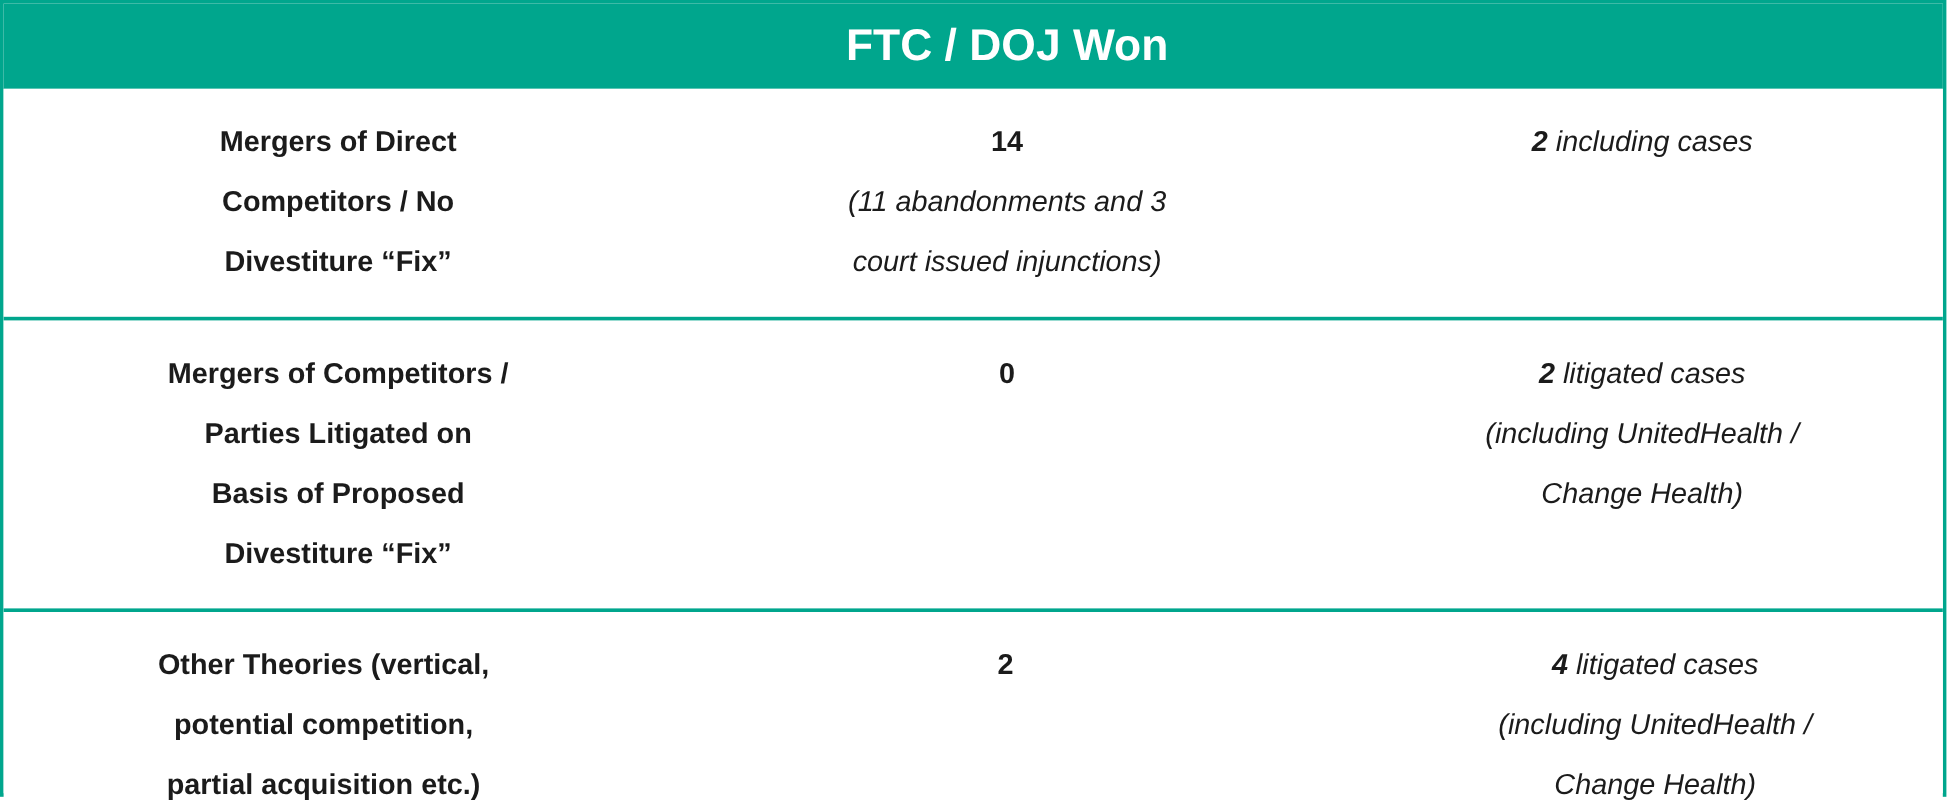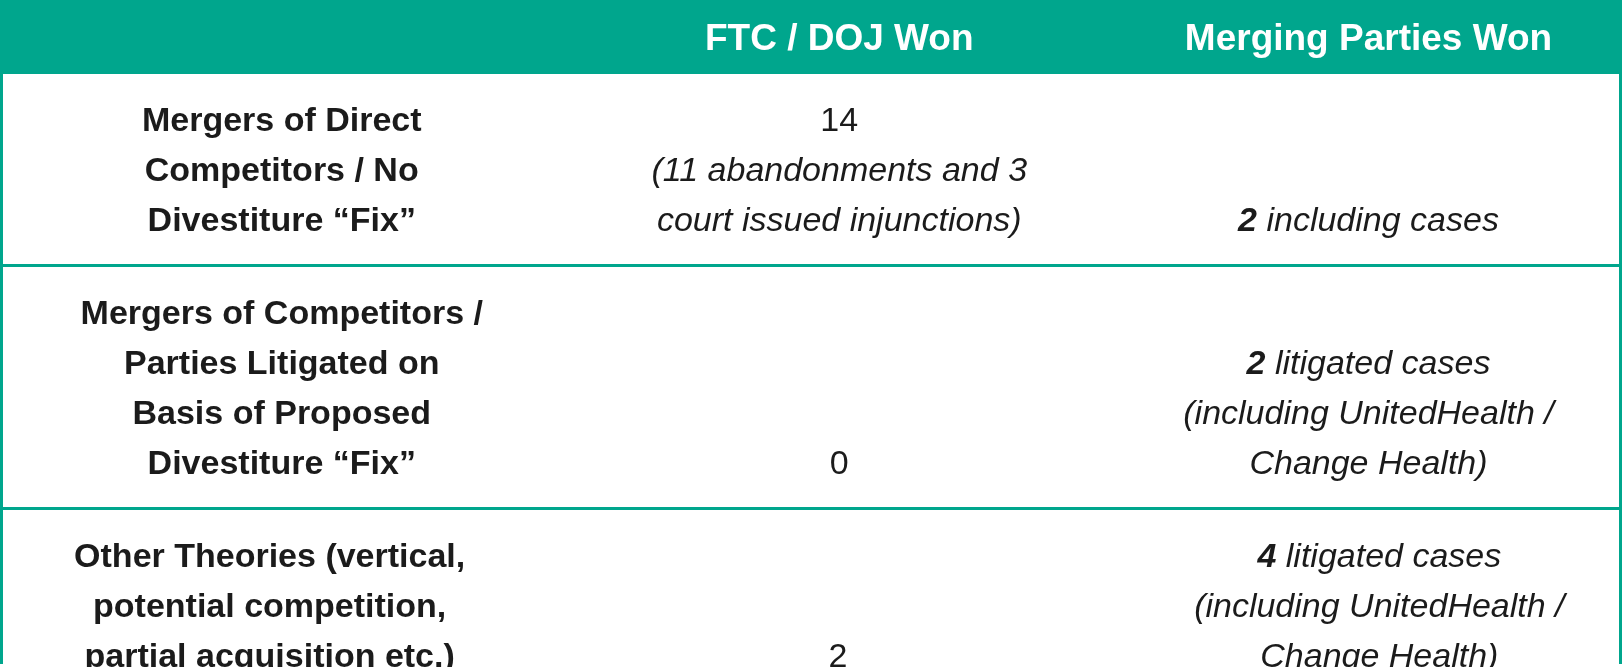--- a/index.html
+++ b/index.html
@@ -43,47 +43,46 @@
   }
   .body-row + .body-row{
     border-top:3px solid var(--teal);
   }
   .row-1{flex:0 0 180px;}
   .row-2{flex:0 0 232px;}
   .row-3{flex:1 1 auto;gap:35px;}
   .cell{
     display:flex;
     flex-direction:column;
-    justify-content:flex-end;
+    justify-content:flex-start;
     align-items:center;
     text-align:center;
     padding:20px 10px;
     color:var(--ink);
-    font-size:34px;
+    font-size:24px;
     line-height:50px;
     white-space:pre-line;
   }
   .col-label{width:34.5%;}
   .col-ftc{width:34.5%;}
   .col-merging{width:31%;}
   .label-text{font-weight:bold;white-space:pre-line;}
-  .num{font-weight:normal;white-space:pre-line;}
+  .num{font-weight:bold;white-space:pre-line;}
   .detail{font-weight:normal;white-space:pre-line;font-style:italic;}
   .num-inline{font-weight:bold;}
 </style>
 </head>
 <body>
 
 <div class="canvas">
   <div class="table">
 
     <div class="header-row">
       <div class="header-cell col-label"></div>
       <div class="header-cell col-ftc">FTC / DOJ Won</div>
-      <div class="header-cell col-merging">Merging Parties Won</div>
     </div>
 
     <div class="body-row row-1">
       <div class="cell col-label">
         <span class="label-text">Mergers of Direct
 Competitors / No
 Divestiture “Fix”</span>
       </div>
       <div class="cell col-ftc">
         <div class="num">14</div>

